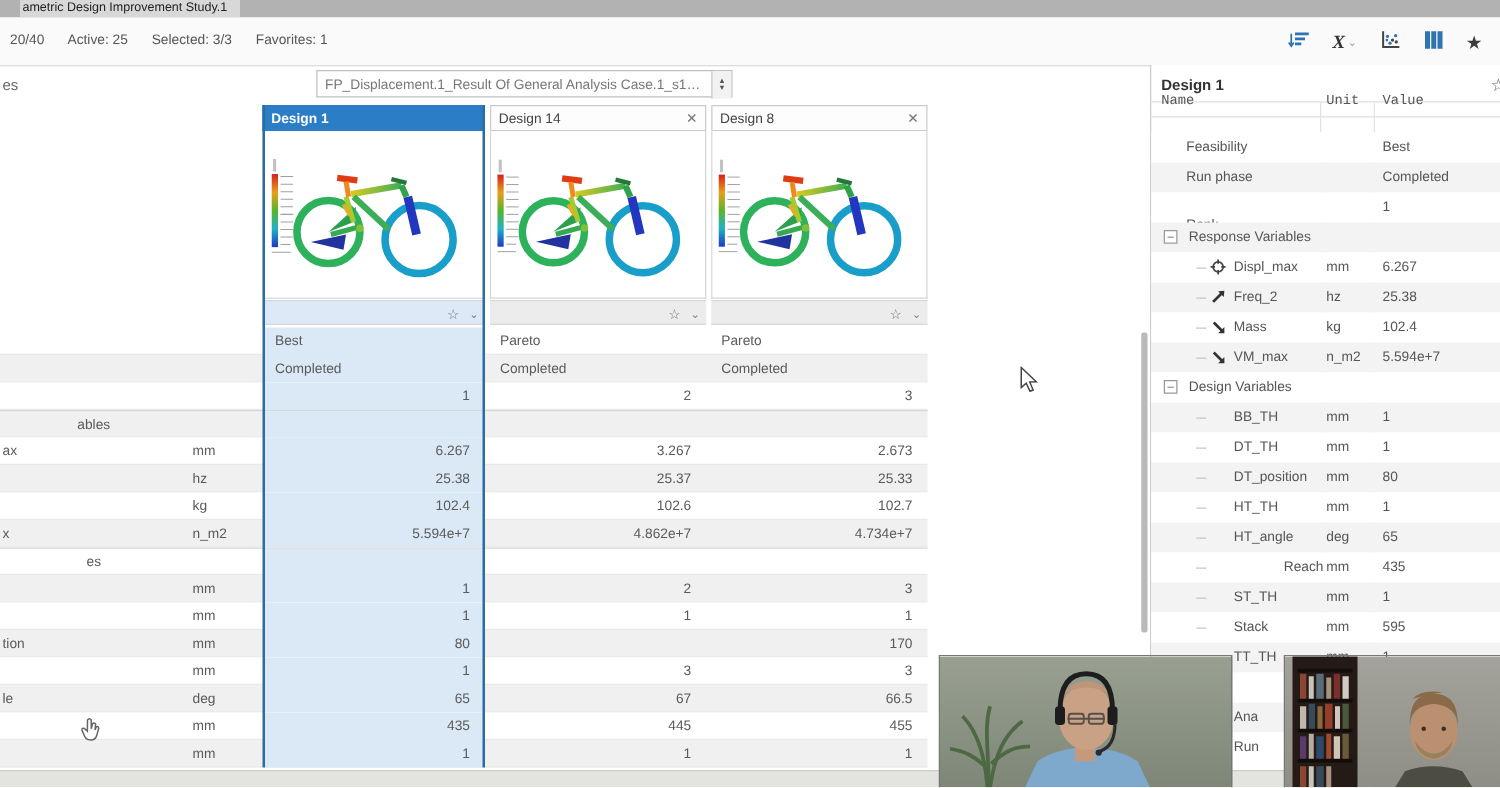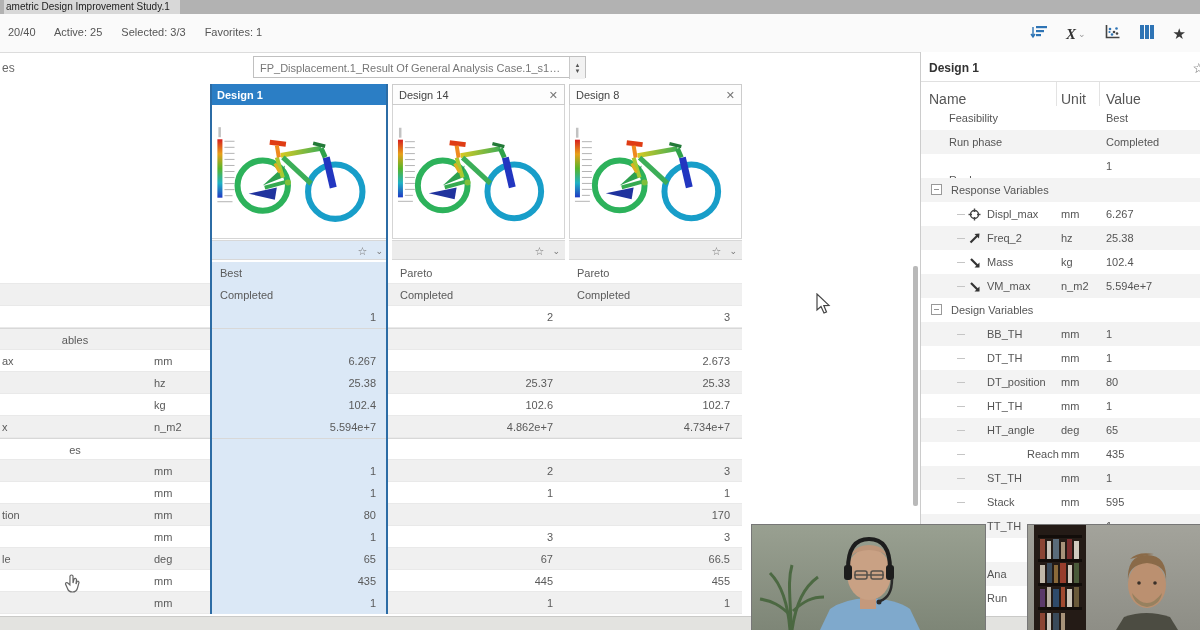--- a/index.html
+++ b/index.html
@@ -1,21 +1,21 @@
 <!DOCTYPE html>
 <html><head>
 <meta charset="utf-8">
 <style>
   html,body{margin:0;padding:0;background:#fff;font-family:"Liberation Sans",sans-serif;}
   #app{position:relative;width:1200px;height:630px;overflow:hidden;background:#fff;}
   [data-interactable]{box-sizing:border-box;}
 
   
   .tabbar{position:absolute;left:0;top:0;width:1200px;height:14px;background:#b2b2b2;}
-  .toptab{position:absolute;left:4px;top:0;width:176px;height:14px;background:#d8d8d8;
+  .toptab{position:absolute;left:16px;top:0;width:176px;height:14px;background:#d8d8d8;
     font-size:10px;color:#222;line-height:14px;padding-left:2px;white-space:nowrap;overflow:hidden;}
 
   
   .toolbar{position:absolute;left:0;top:14px;width:1200px;height:39px;background:#fafafa;border-bottom:1px solid #dcdcdc;}
   .stats{position:absolute;left:8px;top:12px;font-size:11px;color:#555;}
   .stats span{margin-right:16px;}
   .tool-icons{position:absolute;right:14px;top:8px;height:24px;display:flex;align-items:center;gap:18px;}
   .txicon{display:flex;align-items:center;gap:2px;}
   .xsym{font-family:"Liberation Serif",serif;font-style:italic;font-size:15px;color:#333;font-weight:bold;}
   .chev{font-size:9px;color:#999;}
@@ -59,21 +59,21 @@
   .sel-overlay{position:absolute;left:210px;top:84px;width:178px;height:530px;
     border-left:2px solid #2c6ca5;border-right:2px solid #2c6ca5;pointer-events:none;z-index:6;}
 
   .vscroll{position:absolute;left:913px;top:266px;width:5px;height:240px;background:#b9b9b9;border-radius:2px;z-index:4;}
 
   
   .dpanel{position:absolute;left:920px;top:52px;width:280px;height:578px;background:#fff;border-left:1px solid #ccc;}
   .dpanel-header{position:absolute;left:0;top:4px;width:280px;height:26px;border-bottom:1px solid #e0e0e0;}
   .dpanel-title{position:absolute;left:8px;top:5px;font-size:12px;font-weight:bold;color:#333;}
   .dpanel-star{position:absolute;right:-4px;top:4px;font-size:14px;color:#666;}
-  .dcols{position:absolute;left:0;top:36px;width:280px;height:22px;border-bottom:1px solid #ddd;font-size:14px;color:#555;}
+  .dcols{position:absolute;left:0;top:20px;width:280px;height:22px;border-bottom:1px solid #ddd;font-size:11px;color:#555;font-family:Liberation Mono, monospace;}
   .dcols span{position:absolute;top:3px;}
   .dc-name{left:8px;} .dc-unit{left:140px;} .dc-value{left:185px;}
   .dgrid-line{position:absolute;top:30px;bottom:0;width:1px;background:#e3e3e3;}
   #detail-rows{position:absolute;left:0;top:54px;width:280px;}
   .drow{position:relative;height:24px;background:#fff;}
   .drow.alt{background:#f3f3f3;}
   .dname{position:absolute;top:0;height:24px;line-height:24px;font-size:11px;color:#555;white-space:nowrap;}
   .dunit{position:absolute;left:140px;top:0;height:24px;line-height:24px;font-size:11px;color:#555;}
   .dvalue{position:absolute;left:185px;top:0;height:24px;line-height:24px;font-size:11px;color:#555;}
   .collapse-box{position:absolute;left:10px;top:6px;width:11px;height:11px;border:1px solid #999;background:#fff;
@@ -376,20 +376,21 @@
         <div class="ccell clabel" data-interactable="false">ables</div>
         <div class="ccell cunit" data-interactable="false"></div>
         <div class="ccell cval v0" data-interactable="true"></div>
         <div class="ccell cval v1" data-interactable="true"></div>
         <div class="ccell cval v2" data-interactable="true"></div>
       </div>
       <div class="crow" data-interactable="false">
         <div class="ccell clabel" data-interactable="false">ax</div>
         <div class="ccell cunit" data-interactable="false">mm</div>
         <div class="ccell cval v0" data-interactable="true">6.267</div>
+        <div class="ccell cval v1" data-interactable="true">3.267</div>
         <div class="ccell cval v2" data-interactable="true">2.673</div>
       </div>
       <div class="crow alt" data-interactable="false">
         <div class="ccell clabel" data-interactable="false"></div>
         <div class="ccell cunit" data-interactable="false">hz</div>
         <div class="ccell cval v0" data-interactable="true">25.38</div>
         <div class="ccell cval v1" data-interactable="true">25.37</div>
         <div class="ccell cval v2" data-interactable="true">25.33</div>
       </div>
       <div class="crow" data-interactable="false">

